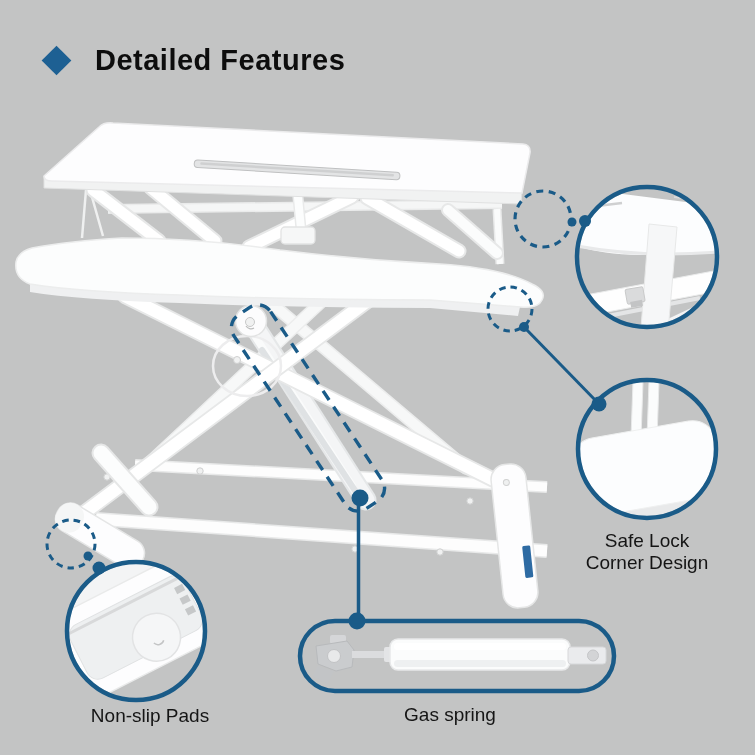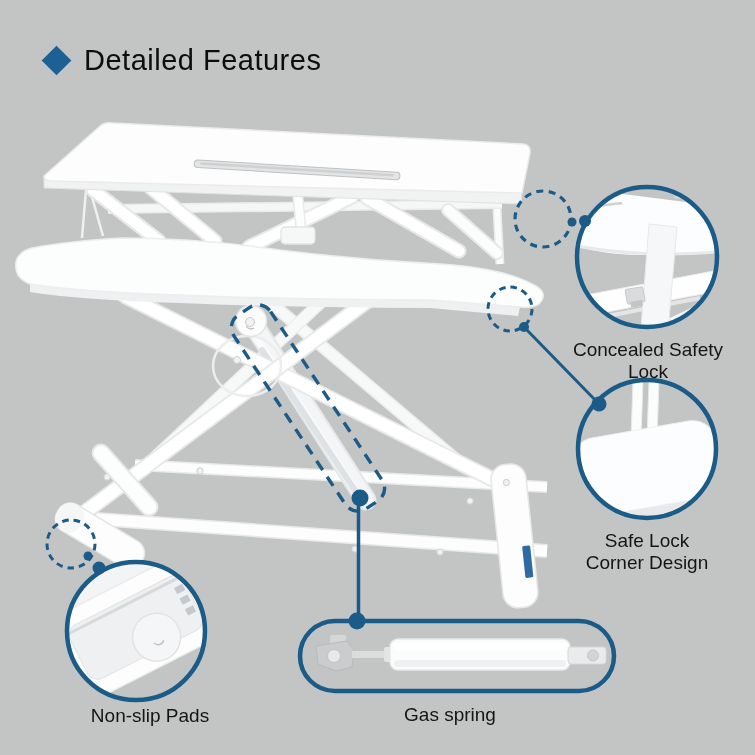--- a/index.html
+++ b/index.html
@@ -4,21 +4,21 @@
 <style>
   html,body{margin:0;padding:0;}
   .canvas{
     position:relative;width:755px;height:755px;overflow:hidden;
     background:var(--bg,#c3c4c4);
     font-family:"Liberation Sans",sans-serif;
   }
   .scene{position:absolute;left:0;top:0;width:755px;height:755px;}
   .hdr{position:absolute;left:46px;top:44px;display:flex;align-items:center;gap:17px;}
   .diamond{width:21px;height:21px;background:var(--diamond,#1d6093);transform:rotate(45deg);flex:none;}
-  .title{font-size:29px;font-weight:normal;color:#0d0d0d;letter-spacing:.5px;white-space:nowrap;}
+  .title{font-size:29px;font-weight:bold;color:#0d0d0d;letter-spacing:.5px;white-space:nowrap;margin-left:11px;}
   .callout-label{
     position:absolute;color:var(--text,#151515);font-size:19px;line-height:21.5px;
     text-align:center;
   }
   .lbl-safety{left:552px;top:339px;width:192px;}
   .lbl-corner{left:578px;top:530px;width:138px;}
   .lbl-pads{left:70px;top:705px;width:160px;}
   .lbl-gas{left:370px;top:704px;width:160px;}
 </style>
 </head>
@@ -217,18 +217,17 @@
         <rect x="300" y="621" width="314" height="70" rx="35" stroke-width="4.5"></rect>
       </g>
     </g>
   </svg>
 
   <div class="hdr">
     <span class="diamond"></span>
     <span class="title">Detailed Features</span>
   </div>
 
-  <div class="callout-label lbl-safety">Concealed Safety Lock</div>
   <div class="callout-label lbl-corner">Safe Lock Corner Design</div>
   <div class="callout-label lbl-gas">Gas spring</div>
   <div class="callout-label lbl-pads">Non-slip Pads</div>
 
 </div>
 
 </body></html>

